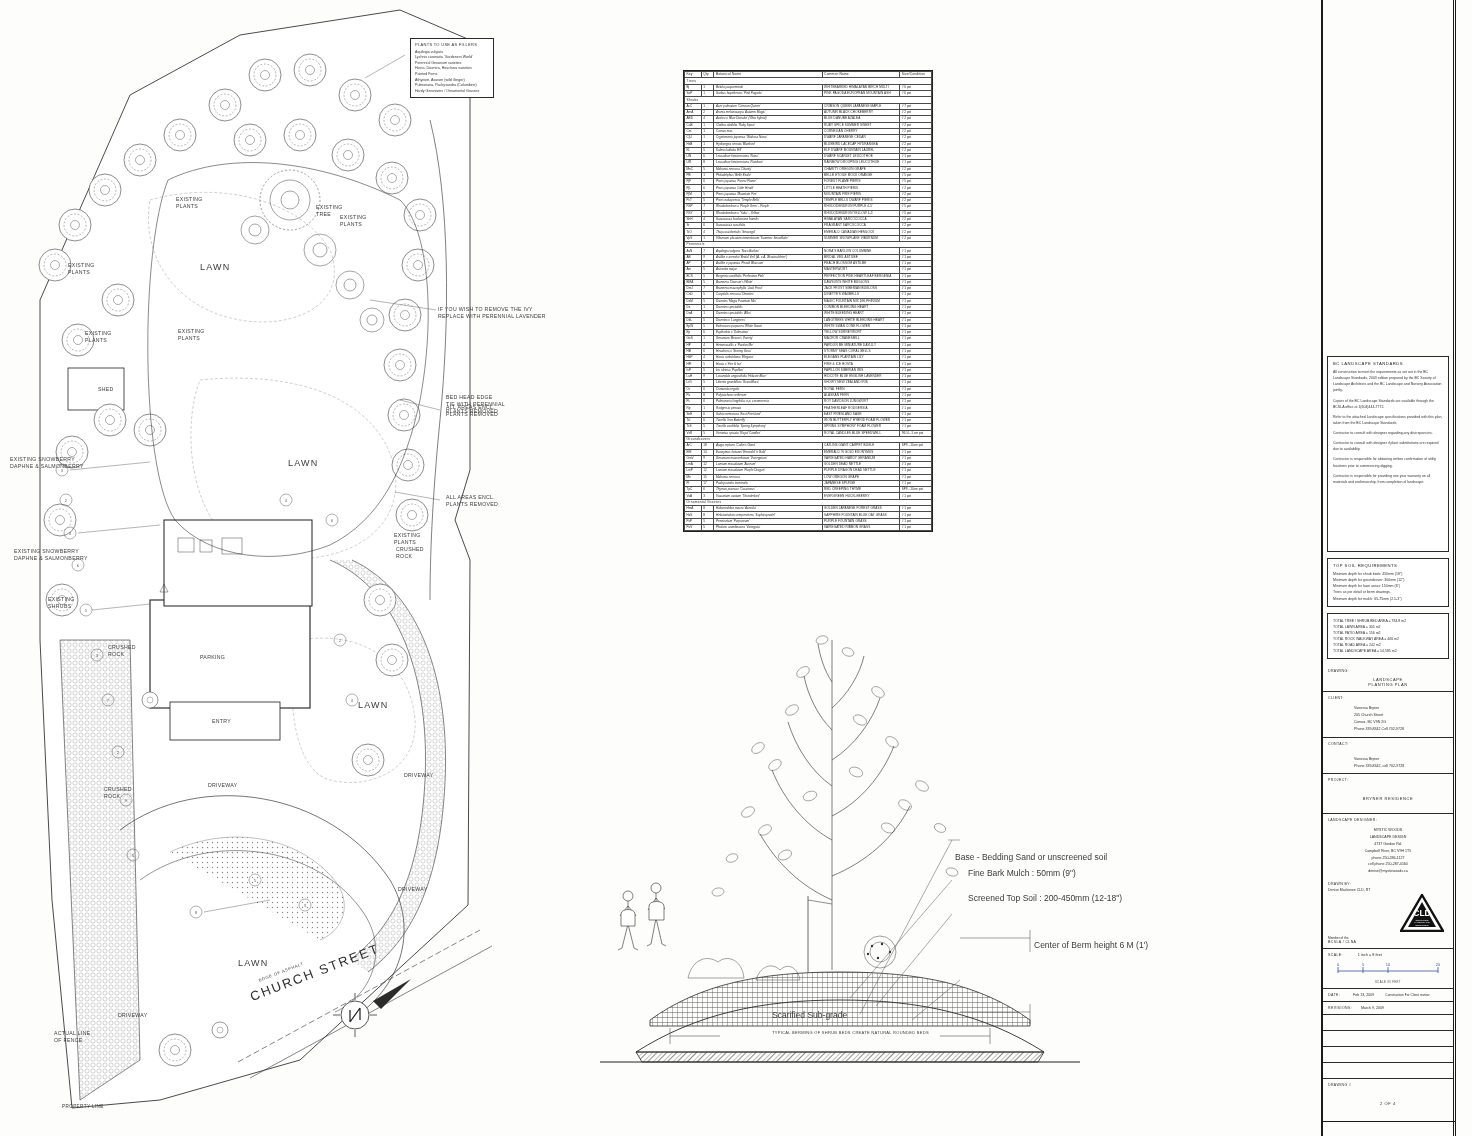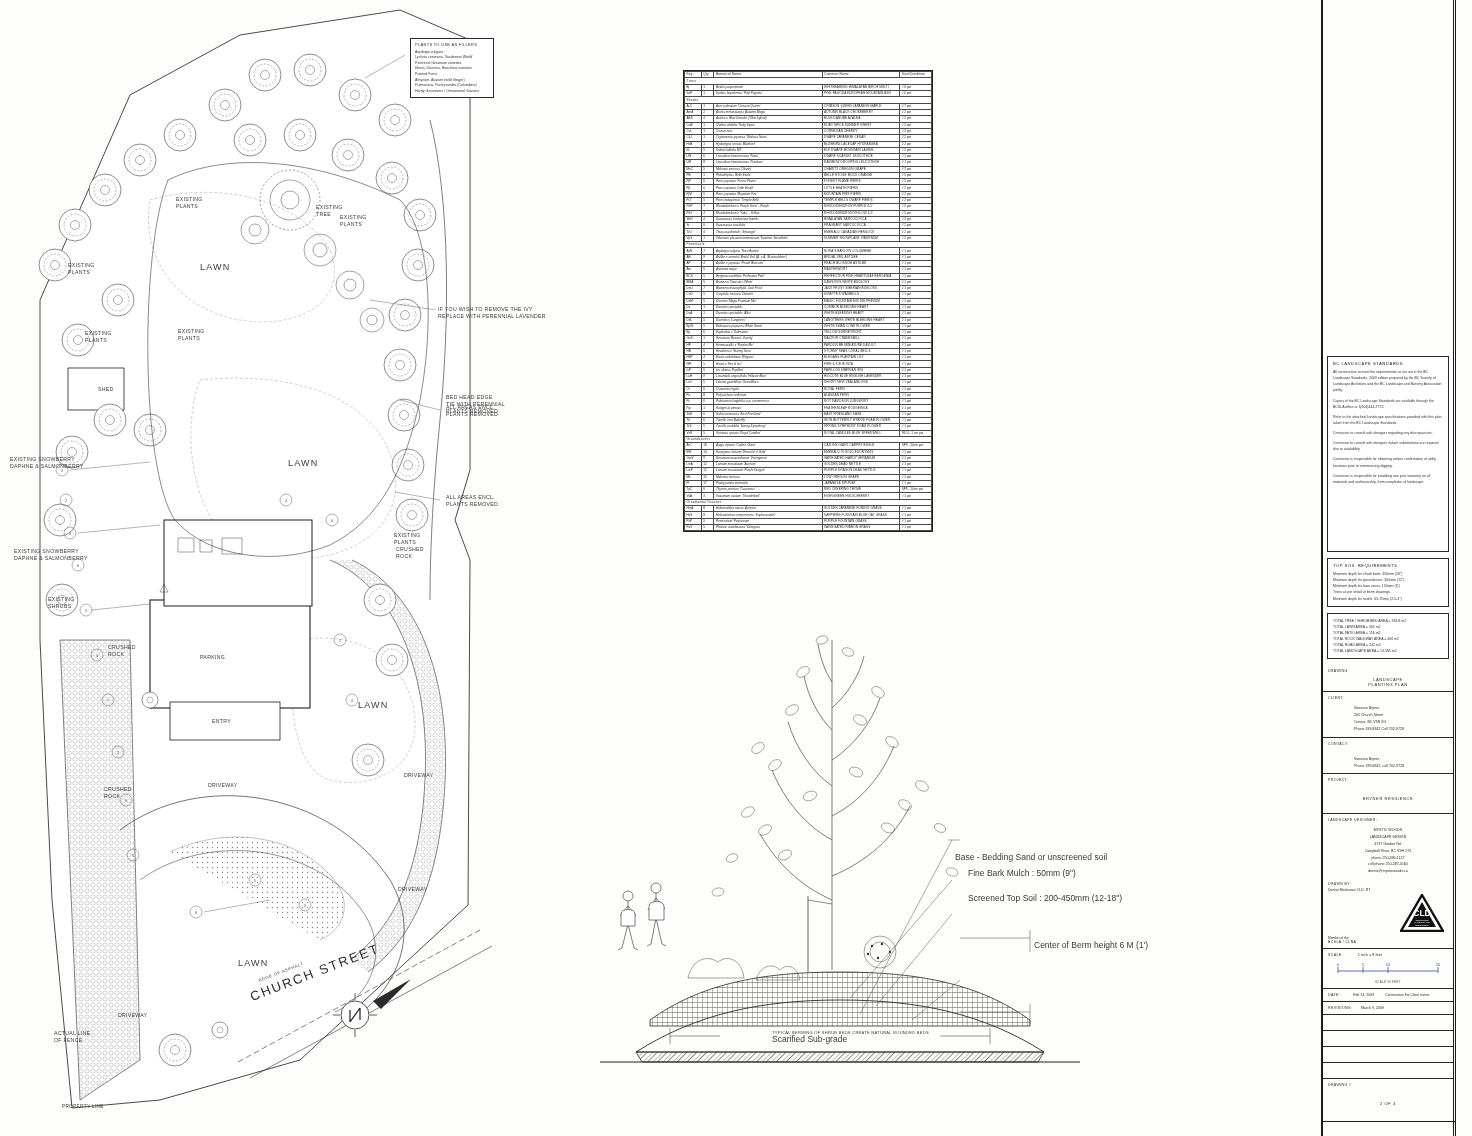--- a/index.html
+++ b/index.html
@@ -1139,21 +1139,21 @@
     </svg>
 
     
     <div class="detail-lbl" style="left:395px; top:228px;margin-top:24px;">Base - Bedding Sand
 or unscreened soil</div>
     <div class="detail-lbl" style="left:408px; top:268px;">Fine Bark Mulch : 50mm (9")</div>
     <div class="detail-lbl" style="left:408px; top:293px;">Screened Top Soil :
 200-450mm (12-18")</div>
     <div class="detail-lbl" style="left:474px; top:340px;">Center of Berm
 height 6 M (1')</div>
-    <div class="detail-lbl" style="left:212px; top:410px;margin-top:24px;">Scarified Sub-grade</div>
+    <div class="detail-lbl" style="left:212px; top:410px;">Scarified Sub-grade</div>
     <div class="detail-lbl sub" style="left:212px; top:430px;">TYPICAL BERMING OF SHRUB BEDS
 CREATE NATURAL ROUNDED BEDS</div>
   </div>
 
   <div id="titleblock">
 
     <div class="tb-box" style="margin-top:356px; min-height:196px;">
       <div class="tb-title">BC LANDSCAPE STANDARDS</div>
       <div class="tb-body" id="bc-standards-body">
           <p>All construction to meet the requirements as set out in the BC Landscape Standards, 2003 edition prepared by the BC Society of Landscape Architects and the BC Landscape and Nursery Association jointly.</p>

